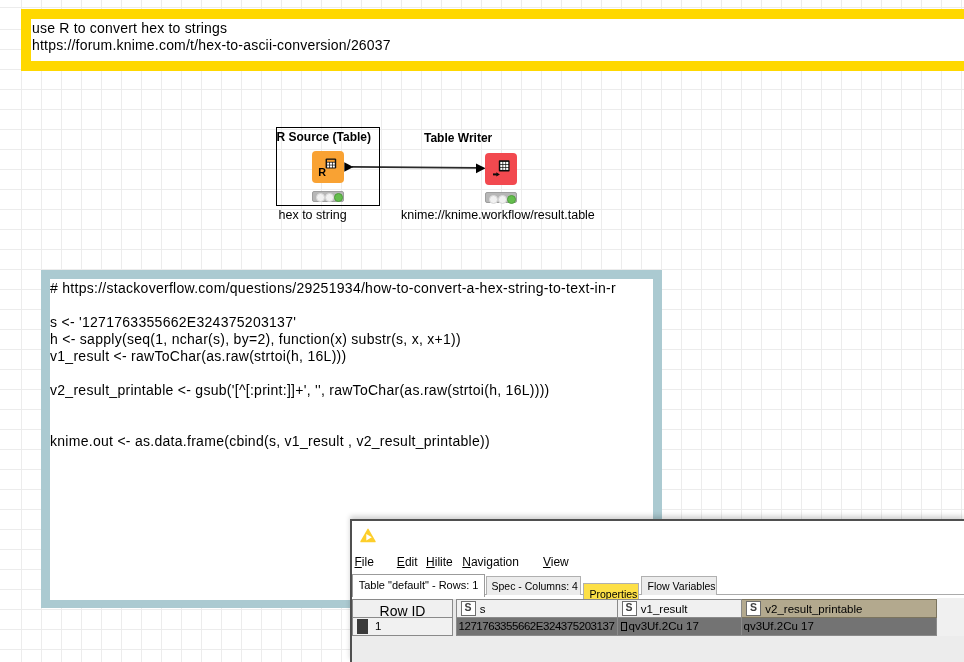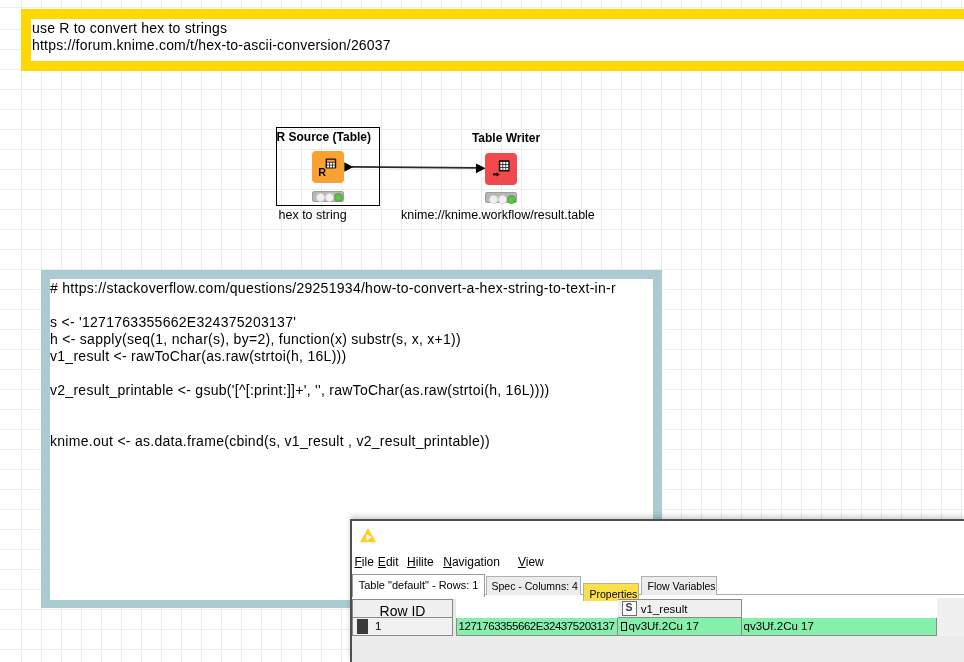--- a/index.html
+++ b/index.html
@@ -22,21 +22,21 @@
   
   .ntitle{font-weight:bold;font-size:12px;white-space:nowrap}
   .nlabel{font-size:12.5px;white-space:nowrap}
   .tl{position:absolute;width:31.6px;height:11px;background:#b7b7b7;border-radius:2px;
       border:1px solid #9e9e9e;box-sizing:border-box}
   .tl i{position:absolute;top:1.6px;width:7px;height:7px;border-radius:50%;background:#f1f1f1;border:0.5px solid #d8d8d8}
   .tl i.g{background:#64bd4d;border-color:#4f9e3c}
   .selrect{left:276.3px;top:127px;width:103.4px;height:79.4px;border:1.7px solid #000;box-sizing:border-box}
   .tab{box-sizing:border-box;font-size:11px;white-space:nowrap}
   .hc{box-sizing:border-box;background:#f0f0f0;border:1px solid #8a8a8a;font-size:11.5px;white-space:nowrap;overflow:hidden}
-  .dc{box-sizing:border-box;background:#86efac;border:1px solid #8a8a8a;border-top:none;font-size:11.5px;white-space:nowrap;overflow:hidden}
+  .dc{box-sizing:border-box;background:#737373;border:1px solid #8a8a8a;border-top:none;font-size:11.5px;white-space:nowrap;overflow:hidden}
   .sic{display:inline-block;width:15px;height:14.5px;background:#fff;border:1.5px solid #6e6e6e;box-sizing:border-box;font-size:10.5px;font-weight:bold;color:#3f3f3f;text-align:center;line-height:11px;vertical-align:top;margin-top:0.3px}
   .hl{margin-left:4.3px;vertical-align:top;display:inline-block;margin-top:2px}
 </style>
 </head>
 <body>
 <div class="canvas"></div>
 
 <div class="abs note-y">
     <div class="inner">use R to convert hex to strings<br>https://forum.knime.com/t/hex-to-ascii-conversion/26037</div>
   </div>
@@ -74,21 +74,21 @@
   <rect x="20.7" y="14.4" width="2.1" height="2.1" fill="#fff"></rect>
   <text x="6.2" y="24.6" font-family="Liberation Sans" font-size="10.8" font-weight="bold" fill="#000">R</text>
 </svg>
 <div class="abs tl" style="left:312.4px;top:190.6px">
     <i style="left:2.6px"></i>
     <i style="left:11.8px"></i>
     <i class="g" style="left:21px"></i>
   </div>
 <div class="abs nlabel" style="left:278.5px;top:208px;width:100px;">hex to string</div>
 
-<div class="abs ntitle" style="left:456px;top:130.5px;width:100px;text-align:center">Table Writer</div>
+<div class="abs ntitle" style="left:424px;top:130.5px;width:100px;">Table Writer</div>
 <svg class="abs" style="left:485px;top:153px" width="32" height="32" viewBox="0 0 32 32">
   <rect x="0" y="0" width="32" height="32" rx="4" fill="#f2494f"></rect>
   <rect x="13.8" y="7.3" width="10.8" height="11.2" rx="0.8" fill="#0c0c0c"></rect>
   <rect x="15.3" y="8.9" width="2.2" height="2.2" fill="#fff"></rect>
   <rect x="18.2" y="8.9" width="2.2" height="2.2" fill="#fff"></rect>
   <rect x="21.1" y="8.9" width="2.2" height="2.2" fill="#fff"></rect>
   <rect x="15.3" y="11.8" width="2.2" height="2.2" fill="#fff"></rect>
   <rect x="18.2" y="11.8" width="2.2" height="2.2" fill="#fff"></rect>
   <rect x="21.1" y="11.8" width="2.2" height="2.2" fill="#fff"></rect>
   <rect x="15.3" y="14.7" width="2.2" height="2.2" fill="#fff"></rect>
@@ -107,35 +107,37 @@
 <div class="abs" id="dlg" style="left:350px;top:519px;width:614px;height:143px;background:#fff;
      border-top:2px solid #4f4f4f;border-left:2px solid #4f4f4f;box-sizing:border-box;
      box-shadow:0 -3px 5px rgba(0,0,0,0.18)">
 
   <svg class="abs" style="left:8px;top:7px" width="16" height="15" viewBox="0 0 16 15">
     <path d="M7.3 1.2 Q8 0 8.7 1.2 L15.5 13 Q16.1 14.2 14.8 14.2 L1.2 14.2 Q-0.1 14.2 0.5 13 Z" fill="#fdce2a"></path>
     <path d="M6.3 6 L11.8 9.2 L6.3 12.4 Z" fill="#fff"></path>
   </svg>
 
   <div class="abs" style="left:2.5px;top:34px;font-size:12px">
-    <span style="margin-right:4px"><u>F</u>ile</span><span style="margin-right:8.5px"><u>E</u>dit</span><span style="margin-right:9.5px"><u>H</u>ilite</span><span style="margin-right:18px"><u>N</u>avigation</span><span><u>V</u>iew</span>
+    <span style="margin-right:23px"><u>F</u>ile</span><span style="margin-right:8.5px"><u>E</u>dit</span><span style="margin-right:9.5px"><u>H</u>ilite</span><span style="margin-right:24px"><u>N</u>avigation</span><span><u>V</u>iew</span>
   </div>
 
   <div class="abs" style="left:0;top:50px;width:612px;height:24px;border-bottom:1px solid #ababab;box-sizing:border-box"></div>
   <div class="abs tab" style="left:0;top:52.5px;width:132.5px;height:23px;background:#fff;border:1px solid #9b9b9b;border-bottom:none;padding:4.5px 0 0 5.7px">Table "default" - Rows: 1</div>
   <div class="abs tab" style="left:133.5px;top:54.5px;width:95.5px;height:19px;background:#ececec;border:1px solid #b0b0b0;border-bottom:none;padding:3.5px 0 0 5px;font-size:10.5px">Spec - Columns: 4</div>
   <div class="abs tab" style="left:230.5px;top:62px;width:56.5px;height:18px;background:#fde047;border:1px solid #b0b0b0;border-bottom:none;padding:3.5px 0 0 6px;font-size:10.5px">Properties</div>
   <div class="abs tab" style="left:288.5px;top:54.5px;width:76.5px;height:19px;background:#ececec;border:1px solid #b0b0b0;border-bottom:none;padding:3.5px 0 0 6px;font-size:10.5px">Flow Variables</div>
 
   <div class="abs" style="left:585px;top:77px;width:27px;height:64px;background:#f0f0f0"></div>
   <div class="abs" style="left:0;top:114.5px;width:612px;height:26.5px;background:#ececec"></div>
   <div class="abs" style="left:101px;top:77.5px;width:3px;height:37px;background:#e8e8e8"></div>
 
   <div class="abs hc" style="left:0;top:77.5px;width:101px;height:19px;text-align:center;padding-top:3px;font-size:14px">Row ID</div>
+  <div class="abs hc" style="left:104px;top:77.5px;width:161.5px;height:19px;padding:1.5px 0 0 3.5px"><span class="sic">S</span><span class="hl">s</span></div>
   <div class="abs hc" style="left:265.5px;top:77.5px;width:124.5px;height:19px;border-left:none;padding:1.5px 0 0 4px"><span class="sic">S</span><span class="hl">v1_result</span></div>
+  <div class="abs hc" style="left:390px;top:77.5px;width:195px;height:19px;border-left:none;background:#b3a98e;border-color:#7b745e;padding:1.5px 0 0 4px"><span class="sic">S</span><span class="hl">v2_result_printable</span></div>
 
   <div class="abs dc" style="left:0;top:96.5px;width:101px;height:18px;background:#f1f1f1">
       <span style="position:absolute;left:4.2px;top:1px;width:10.7px;height:15px;background:#3a3a3a"></span>
       <span style="position:absolute;left:22px;top:2.5px">1</span>
     </div>
   <div class="abs dc" style="left:104px;top:96.5px;width:161.5px;height:18px;padding:2.5px 0 0 1.5px;letter-spacing:-0.45px">1271763355662E324375203137</div>
   <div class="abs dc" style="left:265.5px;top:96.5px;width:124.5px;height:18px;border-left:none;padding:2.5px 0 0 3px"><span style="display:inline-block;width:6.5px;height:8.5px;border:1px solid #000;box-sizing:border-box;margin-right:1.5px;vertical-align:-0.5px"></span>qv3Uf.2Cu 17</div>
   <div class="abs dc" style="left:390px;top:96.5px;width:195px;height:18px;border-left:none;padding:2.5px 0 0 1.5px">qv3Uf.2Cu 17</div>
 </div>
 

